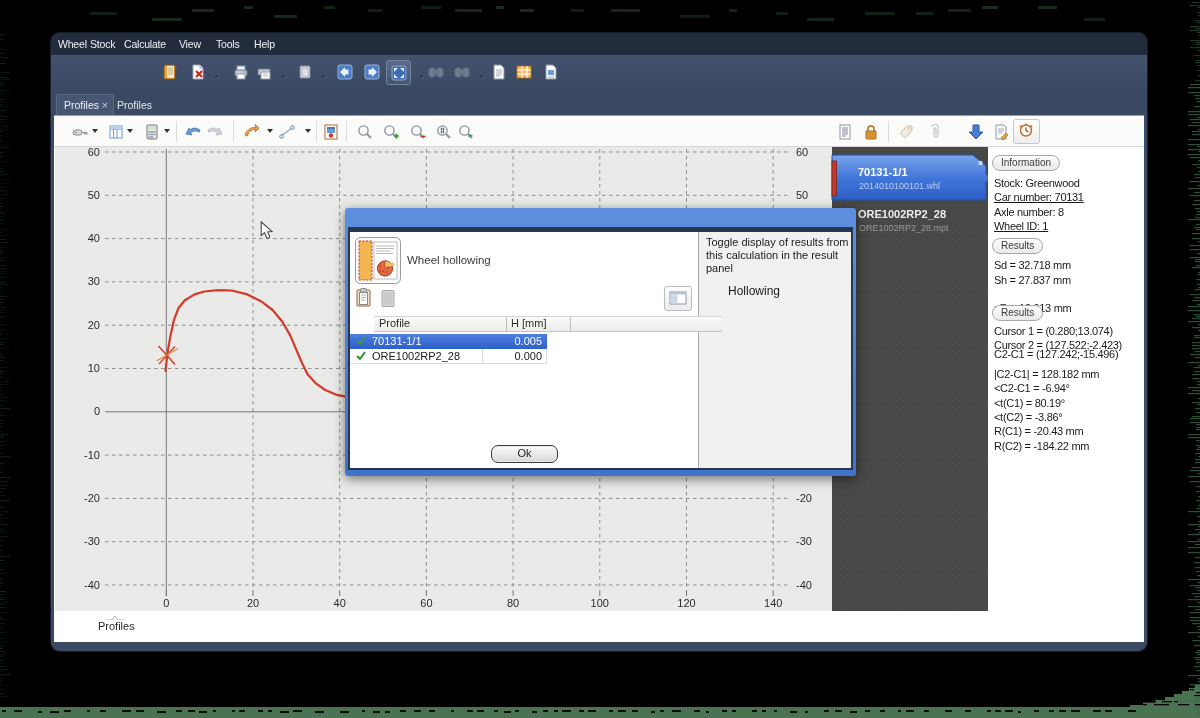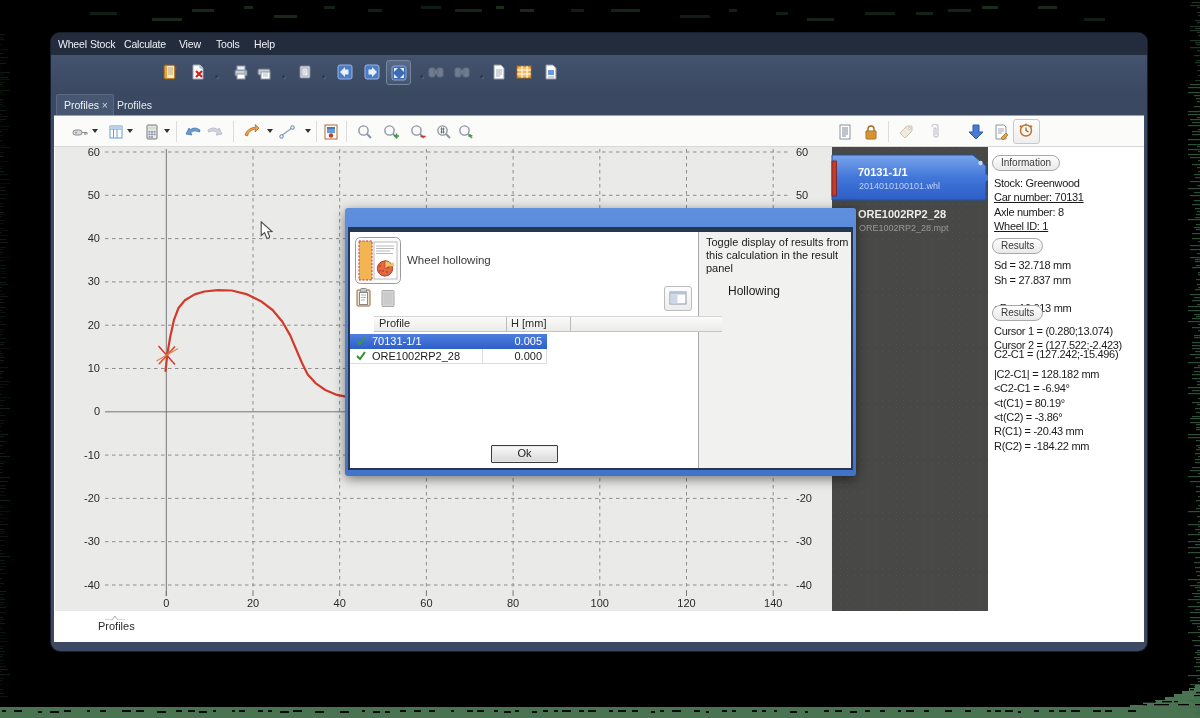--- a/index.html
+++ b/index.html
@@ -43,21 +43,21 @@
     box-shadow:0 3px 12px rgba(0,0,0,0.5); }
   #dtitle { left:0; top:0; width:100%; height:19px;
     background:linear-gradient(#6d9fe8,#4476ce); color:#fff; font-size:10.5px; letter-spacing:-0.2px;
     font-weight:bold; border-radius:3px 3px 0 0; }
   #dinner { left:3px; top:19px; width:505px; height:243px; background:#fff;
     border:2px solid #26374f; border-top-width:5px; }
   #dright { left:348px; top:0; width:153px; height:236px; background:#f1f1ef;
     border-left:1px solid #aaa; font-size:11px; color:#1a1a1a; }
   .okbtn { left:141px; top:213px; width:67px; height:18px;
     background:linear-gradient(#fafafa,#d8d8d8); border:1px solid #3c3c3c;
-    border-radius:1px; font-size:11px; color:#1a1a1a; text-align:center;
+    border-radius:7px; font-size:11px; color:#1a1a1a; text-align:center;
     line-height:15px; box-shadow:0 0 0 1px #e8e8e8 inset; }
   #tblhead { left:0; top:84px; width:348px; height:16px;
     background:linear-gradient(#fbfbfa,#ebebea); border-top:1px solid #d4d4d4; border-bottom:1px solid #c4c4c4;
     font-size:11px; color:#2a2a2a;margin-left:24px; }
   .trow { position:absolute; left:0; width:197px; height:15px; font-size:11px; }
   .chk { position:absolute; left:6px; top:2px; width:10px; height:10px; }
   svg { display:block; }
 </style>
 </head>
 <body>

